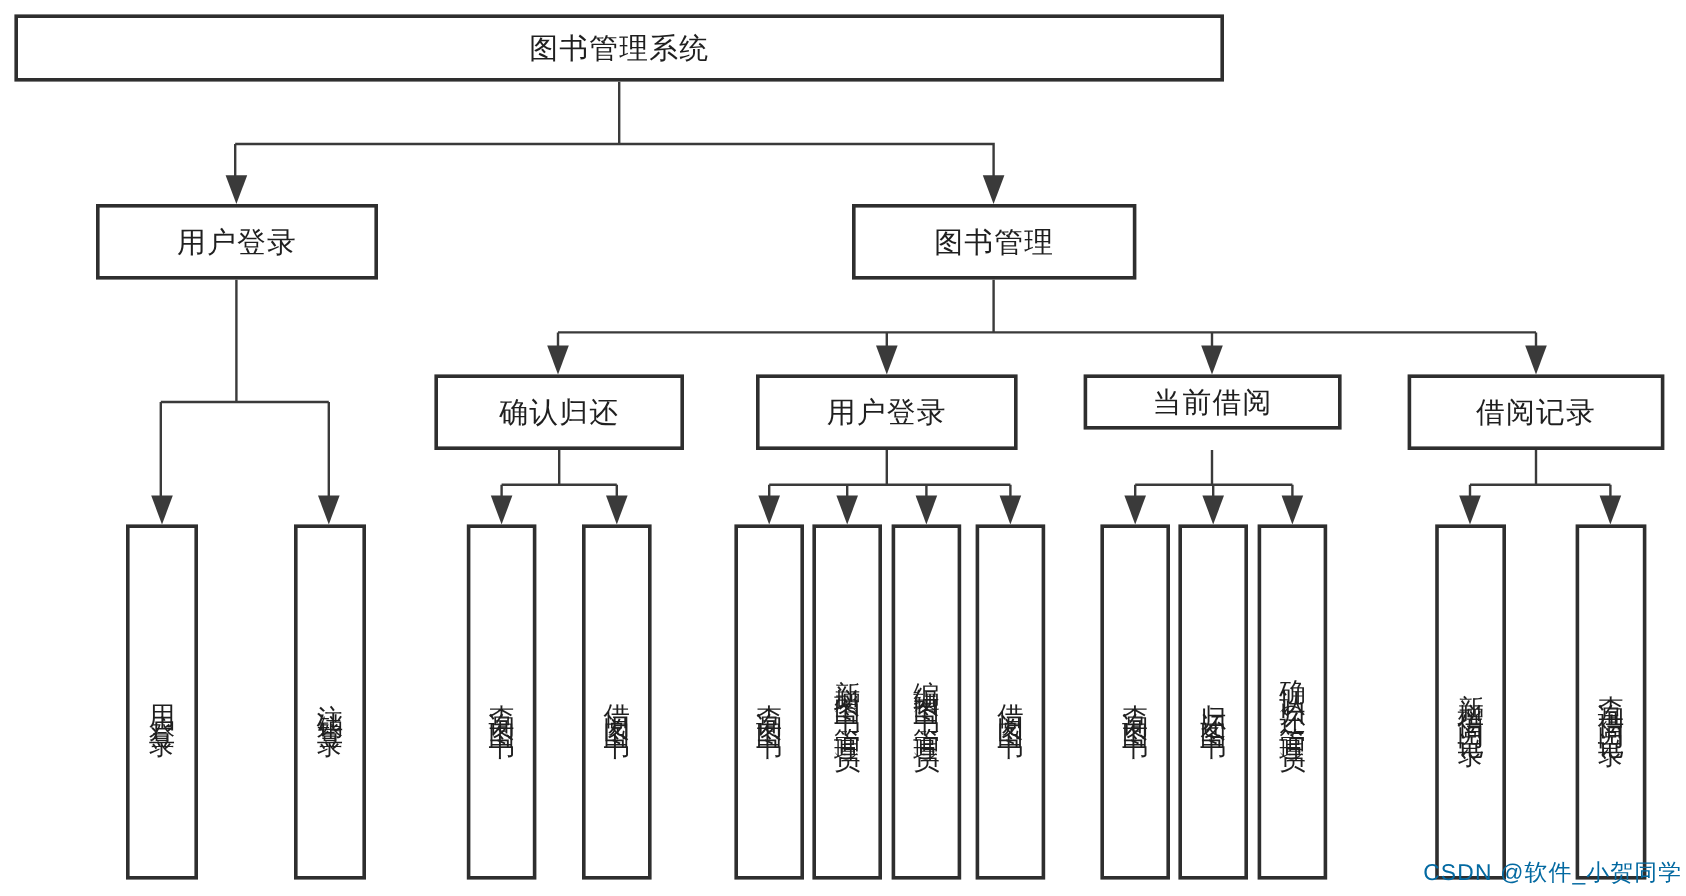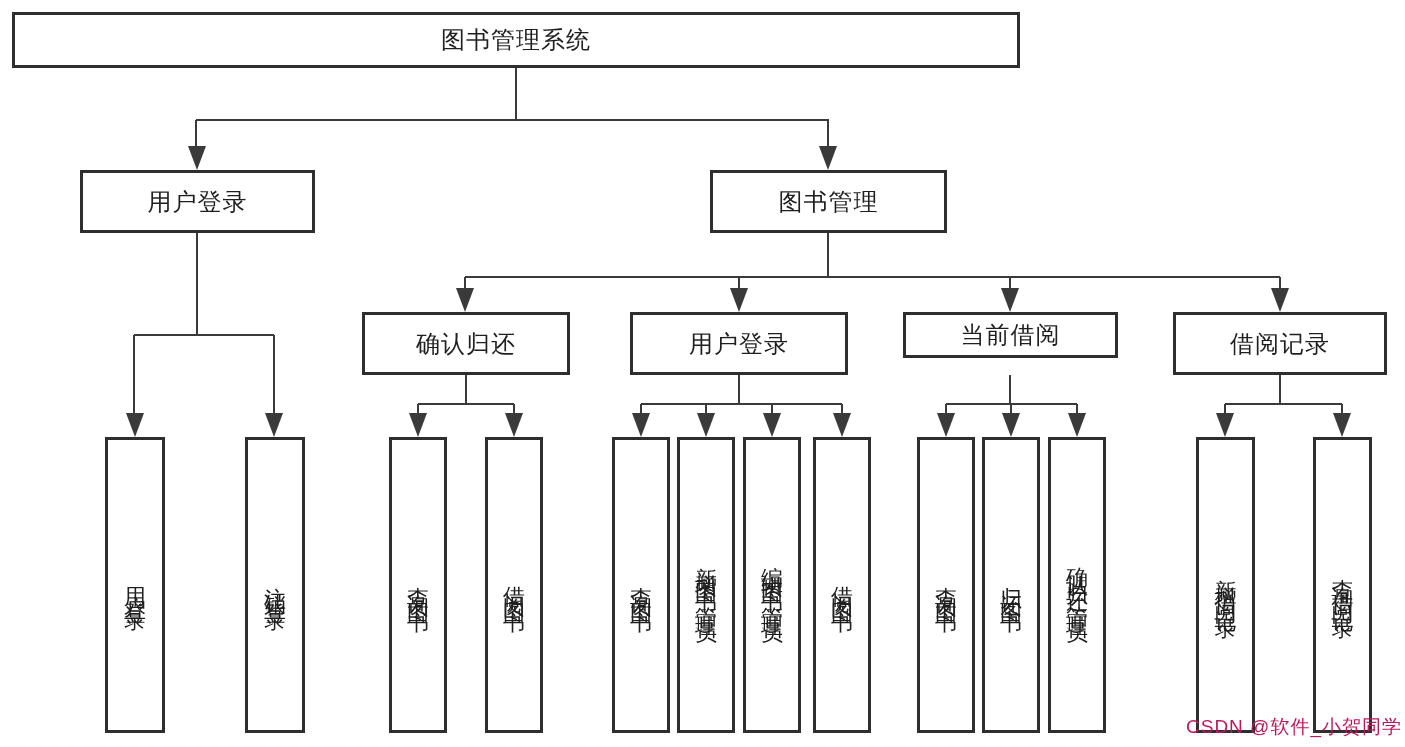--- a/index.html
+++ b/index.html
@@ -43,21 +43,21 @@
     font-size: 22px;
     letter-spacing: 8px;
     line-height: 1;
     white-space: nowrap;
   }
   .watermark {
     position: absolute;
     left: 1186px;
     top: 714px;
     font-size: 19px;
-    color: #be185d;
+    color: #0369a1;
     letter-spacing: 1px;
     white-space: nowrap;
     z-index: 3;
   }
   .cline { stroke: #3a3a3a; stroke-width: 2; fill: none; }
   .arrow { fill: #3a3a3a; stroke: none; }
 </style>
 </head>
 <body>
 

